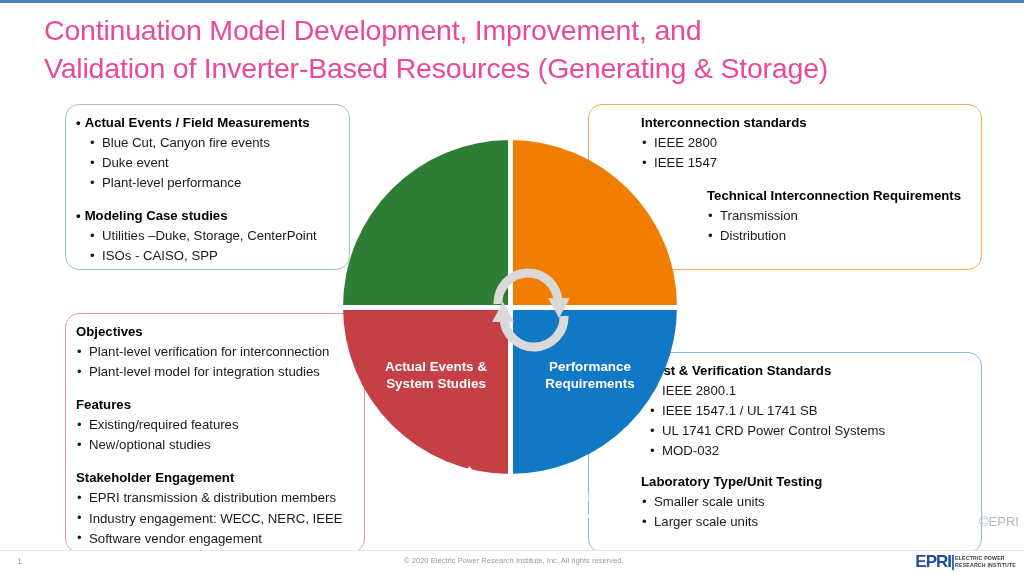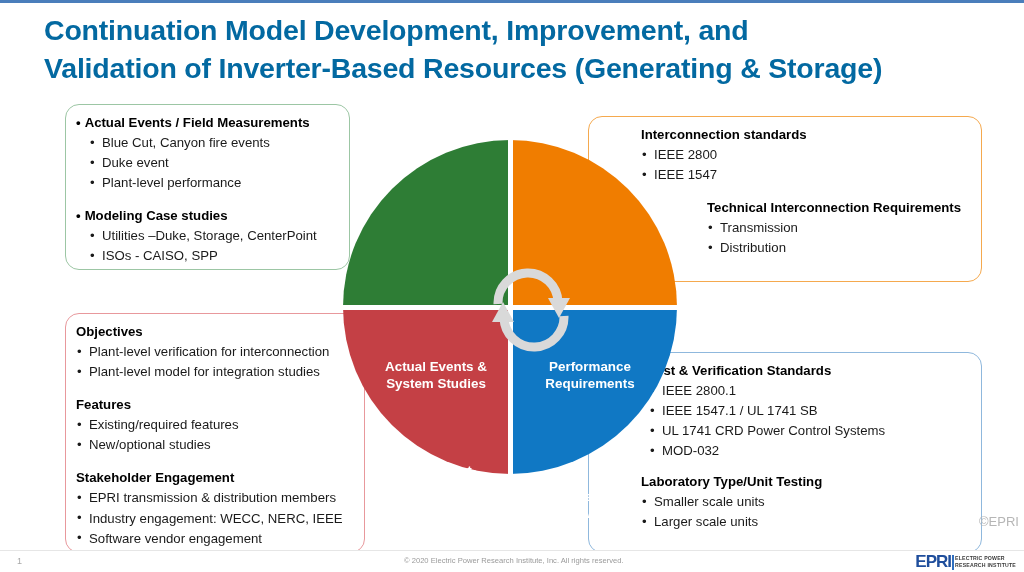--- a/index.html
+++ b/index.html
@@ -12,37 +12,37 @@
   }
   .slide{position:absolute;inset:0;background:#fff;}
 
   
   .top-rule{position:absolute;left:0;top:0;width:100%;height:3px;background:#4a7ebb;}
 
   
   .title{
     position:absolute;left:44px;top:12px;width:960px;
     font-size:28.5px;line-height:1.33;
-    font-weight:bold;color:#0369a1;
+    font-weight:normal;color:#ec4899;
     letter-spacing:-0.2px;
   }
   .title .l2{display:block;}
 
   
   .box{
     position:absolute;
     border-radius:14px;
     background:transparent;
     box-sizing:border-box;
     font-size:13.2px;
     color:#1a1a1a;
     line-height:1.52;
   }
   .box.tl{left:65px;top:104px;width:285px;height:166px;border:1.4px solid #9cc6a4;}
-  .box.tr{left:588px;top:116px;width:394px;height:166px;border:1.4px solid #f5a94e;}
+  .box.tr{left:588px;top:104px;width:394px;height:166px;border:1.4px solid #f5a94e;}
   .box.bl{left:65px;top:313px;width:300px;height:240px;border:1.4px solid #e8989c;}
   .box.br{left:588px;top:352px;width:394px;height:201px;border:1.4px solid #8fb8dd;}
 
   .bx-inner{position:absolute;left:0;top:0;padding:8px 10px;}
   .box.tr .bx-inner,.box.br .bx-inner{padding-left:52px;}
 
   .hd{font-weight:bold;color:#000;white-space:nowrap;}
   .hd.dotted::before{content:"\2022";margin-right:4px;}
   .li{padding-left:13px;position:relative;white-space:nowrap;}
   .li::before{content:"\2022";position:absolute;left:1px;top:-0.5px;}

